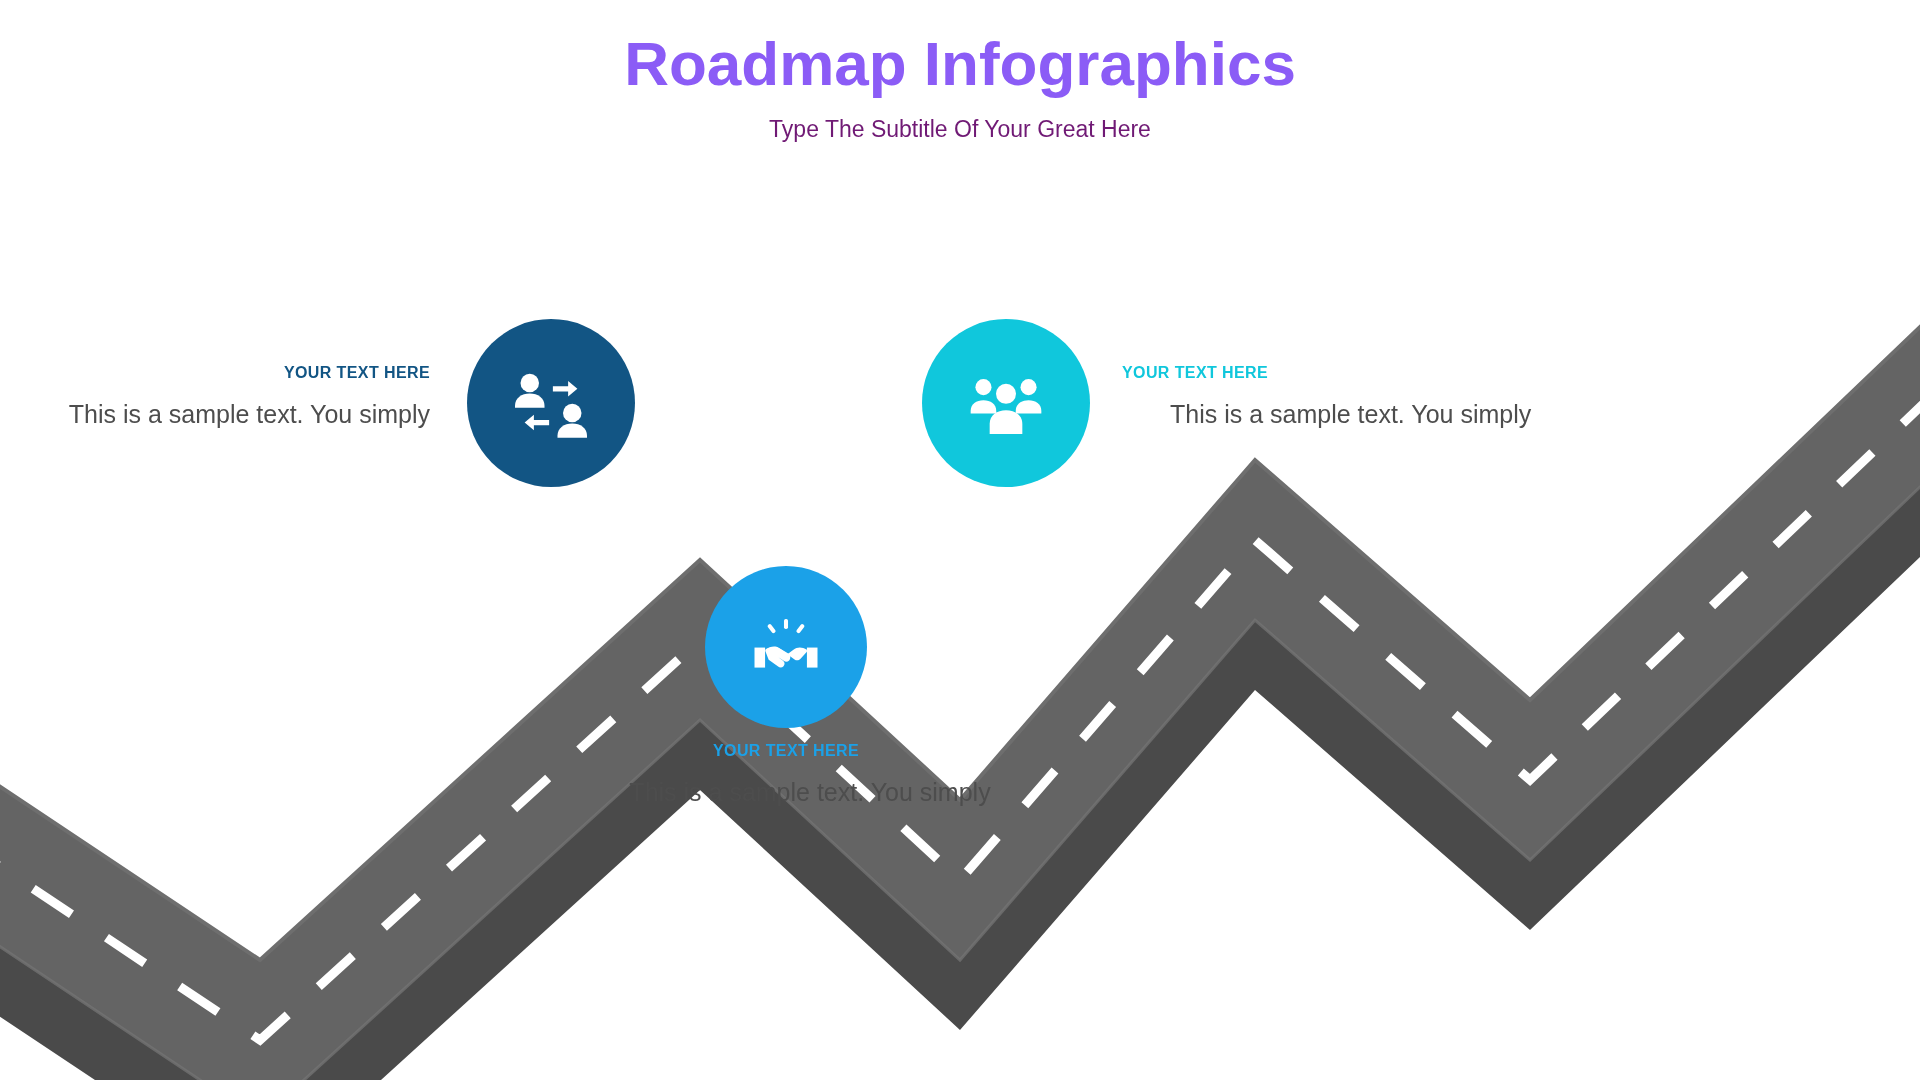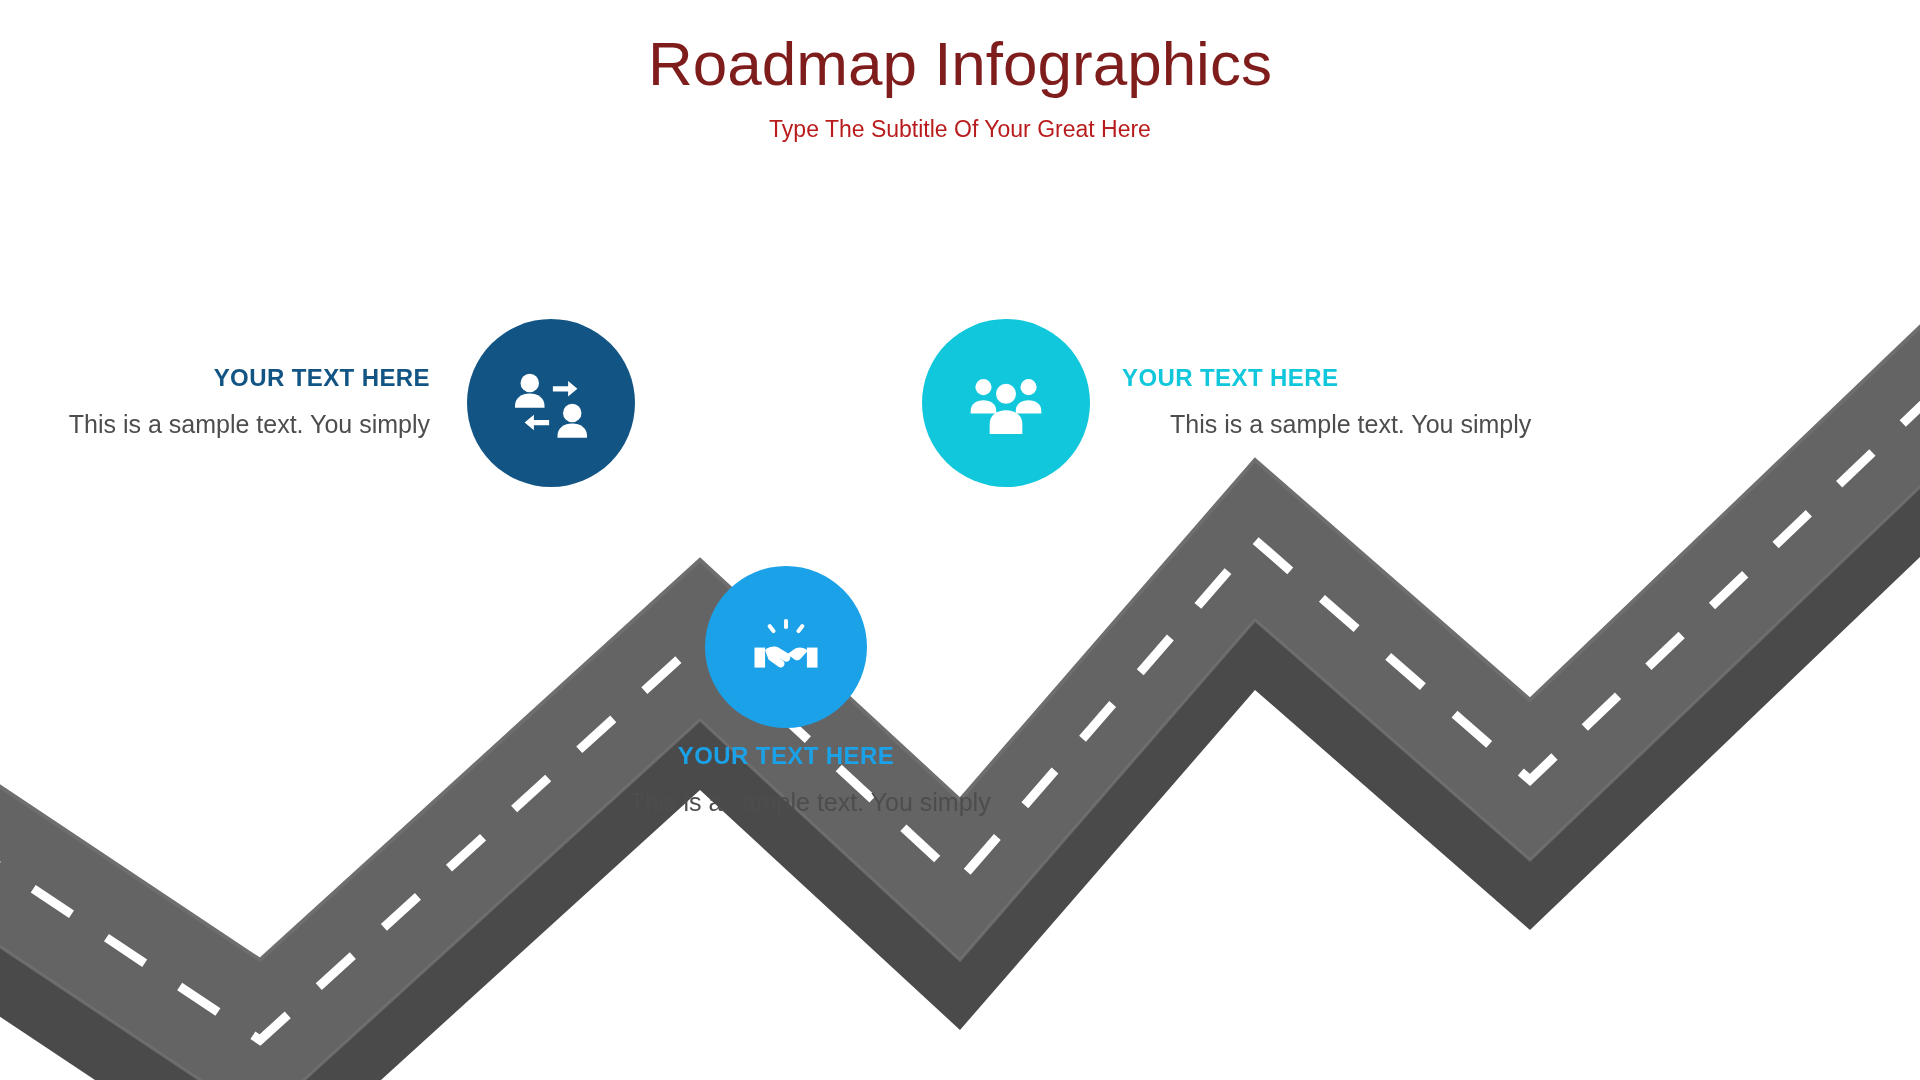--- a/index.html
+++ b/index.html
@@ -26,33 +26,33 @@
     left: 0;
     width: 1920px;
     text-align: center;
     pointer-events: none;
   }
 
   #page-title {
     margin: 0;
     padding-top: 30px;
     font-size: 62px;
-    font-weight: 400;
-    color: #7f1d1d;
+    font-weight: 700;
+    color: #8b5cf6;
     letter-spacing: 0px;
     line-height: 1.1;
     font-family: "Liberation Sans", sans-serif;
   }
 
   #page-subtitle {
     margin: 0;
     padding-top: 18px;
     font-size: 23px;
     font-weight: 400;
-    color: #b91c1c;
+    color: #701a75;
     font-family: "Liberation Sans", sans-serif;
   }
 
   
   #road-canvas {
     position: absolute;
     left: 0;
     top: 0;
     width: 1920px;
     height: 1080px;
@@ -79,21 +79,21 @@
     position: absolute;
     width: 430px;
   }
 
   .text-block.align-right { text-align: right; }
   .text-block.align-left  { text-align: left; }
   .text-block.align-center{ text-align: center; }
 
   .block-heading {
     margin: 0 0 16px 0;
-    font-size: 24px;
+    font-size: 16px;
     font-weight: 700;
     letter-spacing: 0.4px;
     font-family: "Liberation Sans", sans-serif;
   }
 
   .block-body {
     margin: 0;
     font-size: 25px;
     font-weight: 400;
     color: #4d4d4d;

